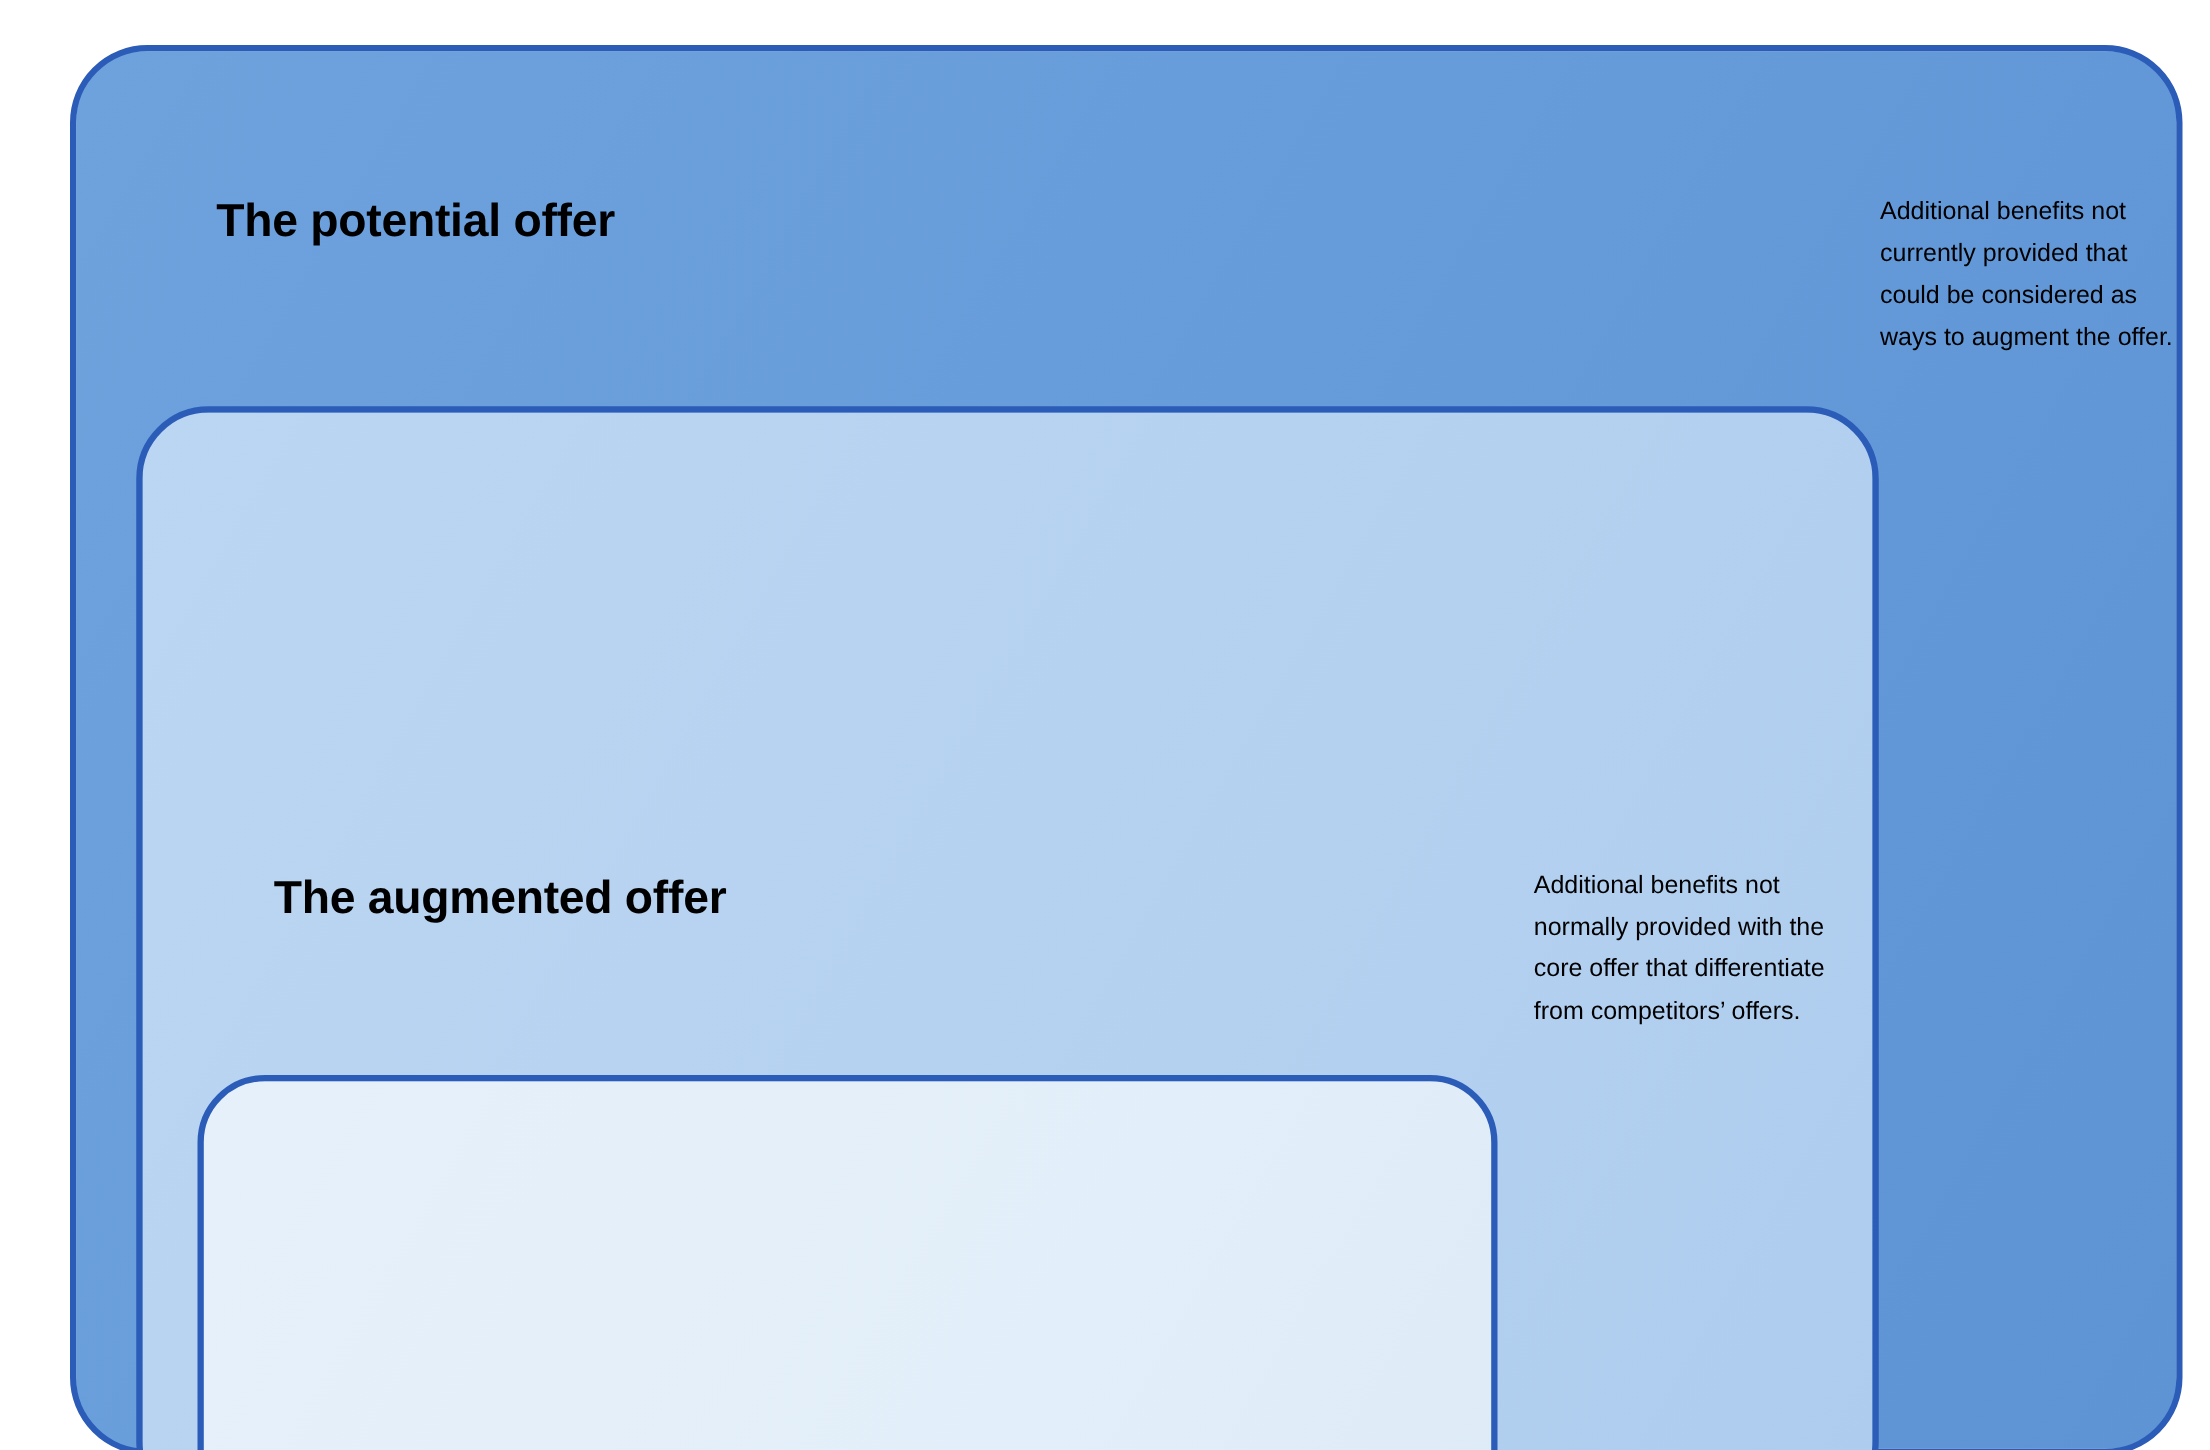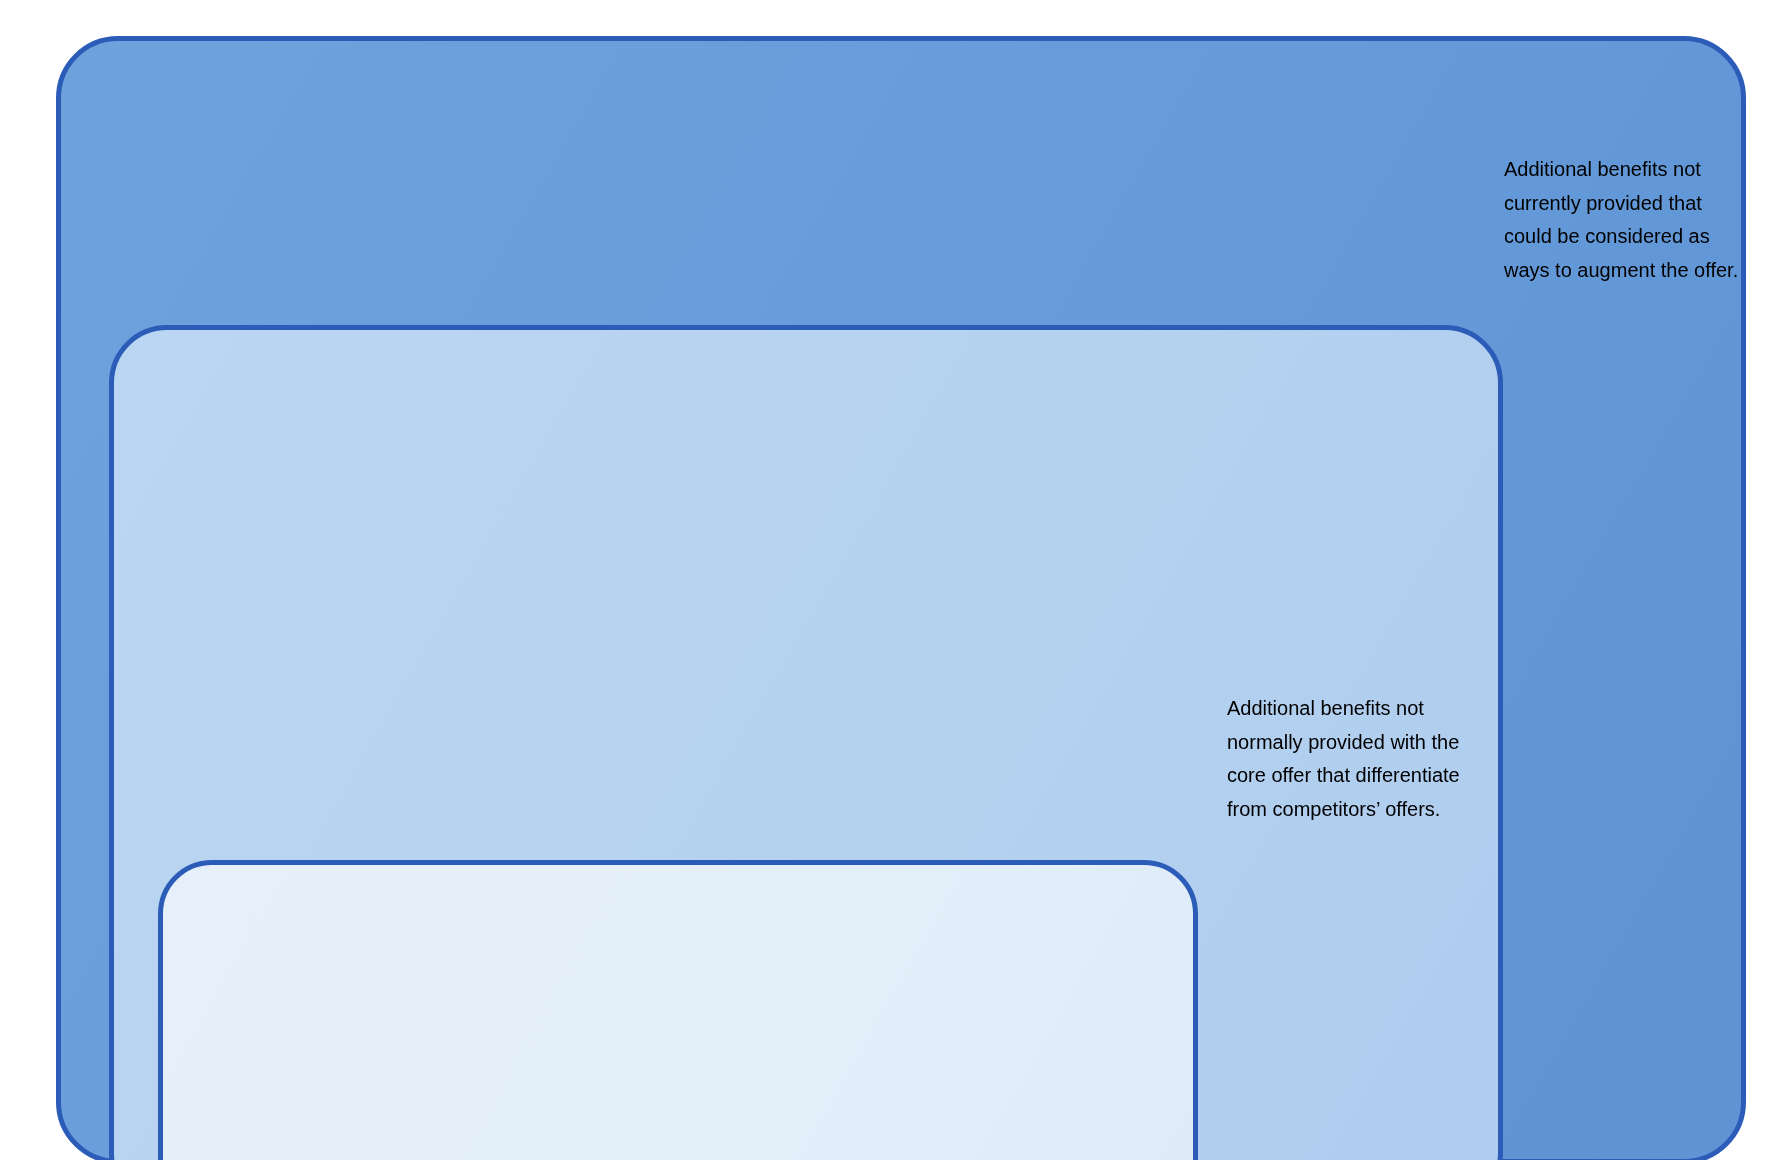--- a/index.html
+++ b/index.html
@@ -80,25 +80,27 @@
   .blurb-potential { left: 1443px; top: 112px; width: 250px; }
   .blurb-augmented { left: 1113px; top: 362px; width: 262px; }
 </style>
 </head>
 <body>
 
 <div id="canvas">
 
   <div class="layer layer-potential">
 
+    <div class="heading heading-potential">The potential offer</div>
 
     <div class="blurb blurb-potential">Additional benefits not currently provided that could be considered as ways to augment the offer.</div>
 
     <div class="layer layer-augmented">
 
+      <div class="heading heading-augmented">The augmented offer</div>
 
       <div class="blurb blurb-augmented">Additional benefits not normally provided with the core offer that differentiate from competitors’ offers.</div>
 
       <div class="layer layer-expected">
 
         
 
         
 
         

